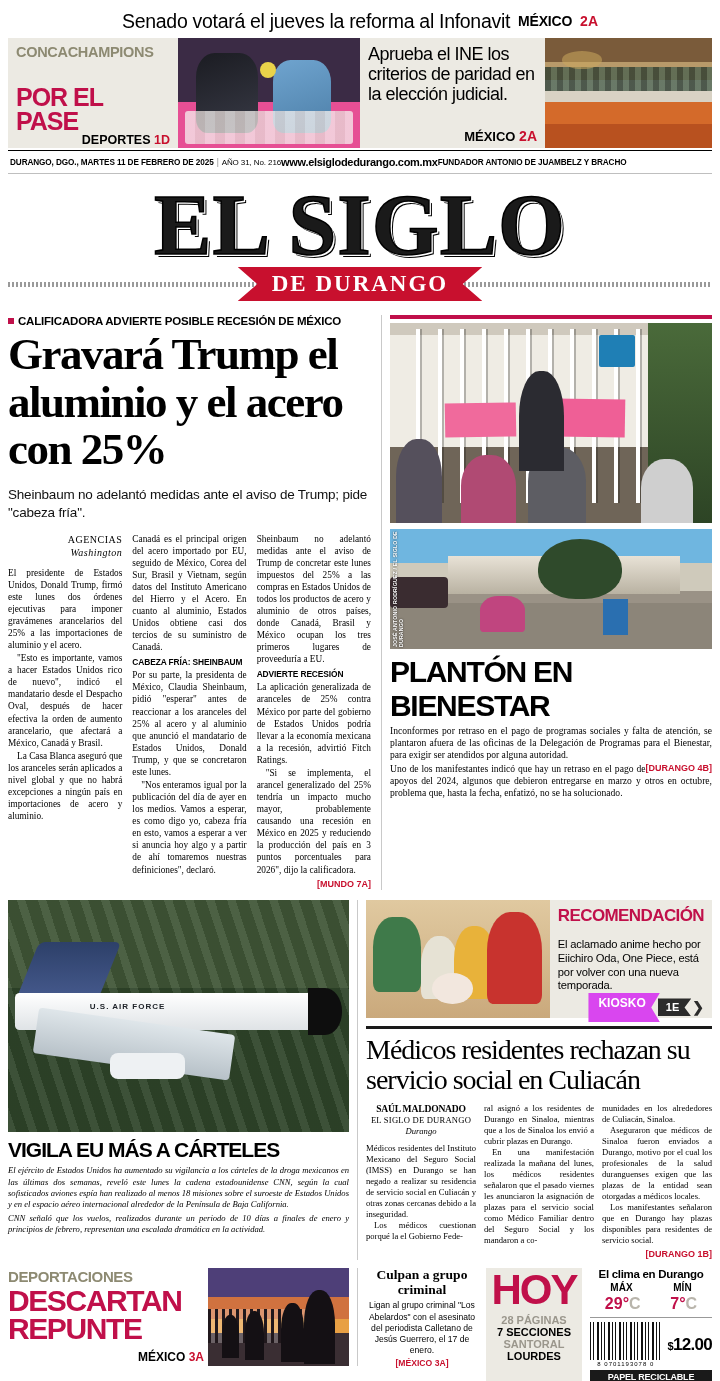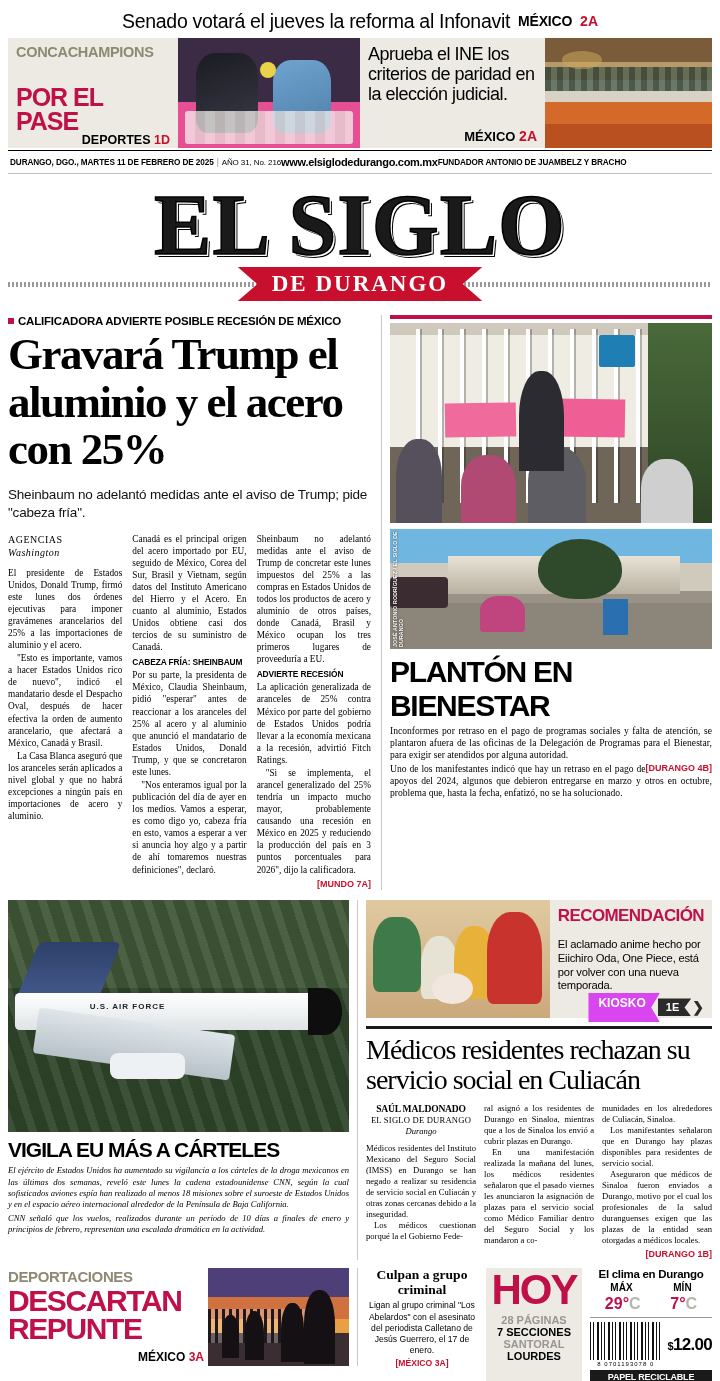--- a/index.html
+++ b/index.html
@@ -120,21 +120,21 @@
     font-family: "Liberation Serif", serif; font-weight: bold;
     font-size: 45px; line-height: 1.06; letter-spacing: -1.5px;
   }
   .lead-sub {
     font-size: 13.5px; line-height: 1.35; margin-top: 12px; letter-spacing: -0.2px;
     color: #111;
   }
   .lead-cols { display: flex; gap: 10px; margin-top: 10px; }
   .lcol { width: 118px; font-family:"Liberation Serif", serif; font-size: 9.3px;
           line-height: 1.30; text-align: justify; }
-  .byline { text-align:left; font-family:"Liberation Serif",serif; font-size:10px;
+  .byline { text-align:right; font-family:"Liberation Serif",serif; font-size:10px;
             letter-spacing:.5px; margin-bottom: 8px;}
   .byline .it { font-style: italic; display:block; }
   .lcol p { text-indent: 9px; margin-bottom: 1px; }
   .lcol p.first { text-indent: 0; }
   .subhead { font-family:"Liberation Sans",sans-serif; font-weight: bold; font-size: 8.4px;
              letter-spacing: -0.1px; margin: 4px 0 1px; text-indent: 0 !important;}
   .refbold { font-family:"Liberation Sans",sans-serif; font-weight:bold; color:#c8102e;
              font-size:9px; text-align:right; display:block; margin-top:3px; }
 
   
@@ -482,22 +482,22 @@
           </div>
           <p class="first">Médicos residentes del Instituto Mexicano del Seguro Social (IMSS) en Durango se han negado a realizar su residencia de servicio social en Culiacán y otras zonas cercanas debido a la inseguridad.</p>
           <p>Los médicos cuestionan porqué la el Gobierno Fede-</p>
         </div>
         <div class="mcol">
           <p class="first">ral asignó a los residentes de Durango en Sinaloa, mientras que a los de Sinaloa los envió a cubrir plazas en Durango.</p>
           <p>En una manifestación realizada la mañana del lunes, los médicos residentes señalaron que el pasado viernes les anunciaron la asignación de plazas para el servicio social como Médico Familiar dentro del Seguro Social y los mandaron a co-</p>
         </div>
         <div class="mcol">
           <p class="first">munidades en los alrededores de Culiacán, Sinaloa.</p>
+          <p>Aseguraron que médicos de Sinaloa fueron enviados a Durango, motivo por el cual los profesionales de la salud duranguenses exigen que las plazas de la entidad sean otorgadas a médicos locales.</p>
           <p>Los manifestantes señalaron que en Durango hay plazas disponibles para residentes de servicio social.</p>
-          <p>Aseguraron que médicos de Sinaloa fueron enviados a Durango, motivo por el cual los profesionales de la salud duranguenses exigen que las plazas de la entidad sean otorgadas a médicos locales.</p>
           <span class="refbold">[DURANGO 1B]</span>
         </div>
       </div>
     </div>
   </div>
 
   <div class="bottom">
     <div class="bot-left">
       <div class="bot-txt">
         <div class="bot-kicker">DEPORTACIONES</div>

